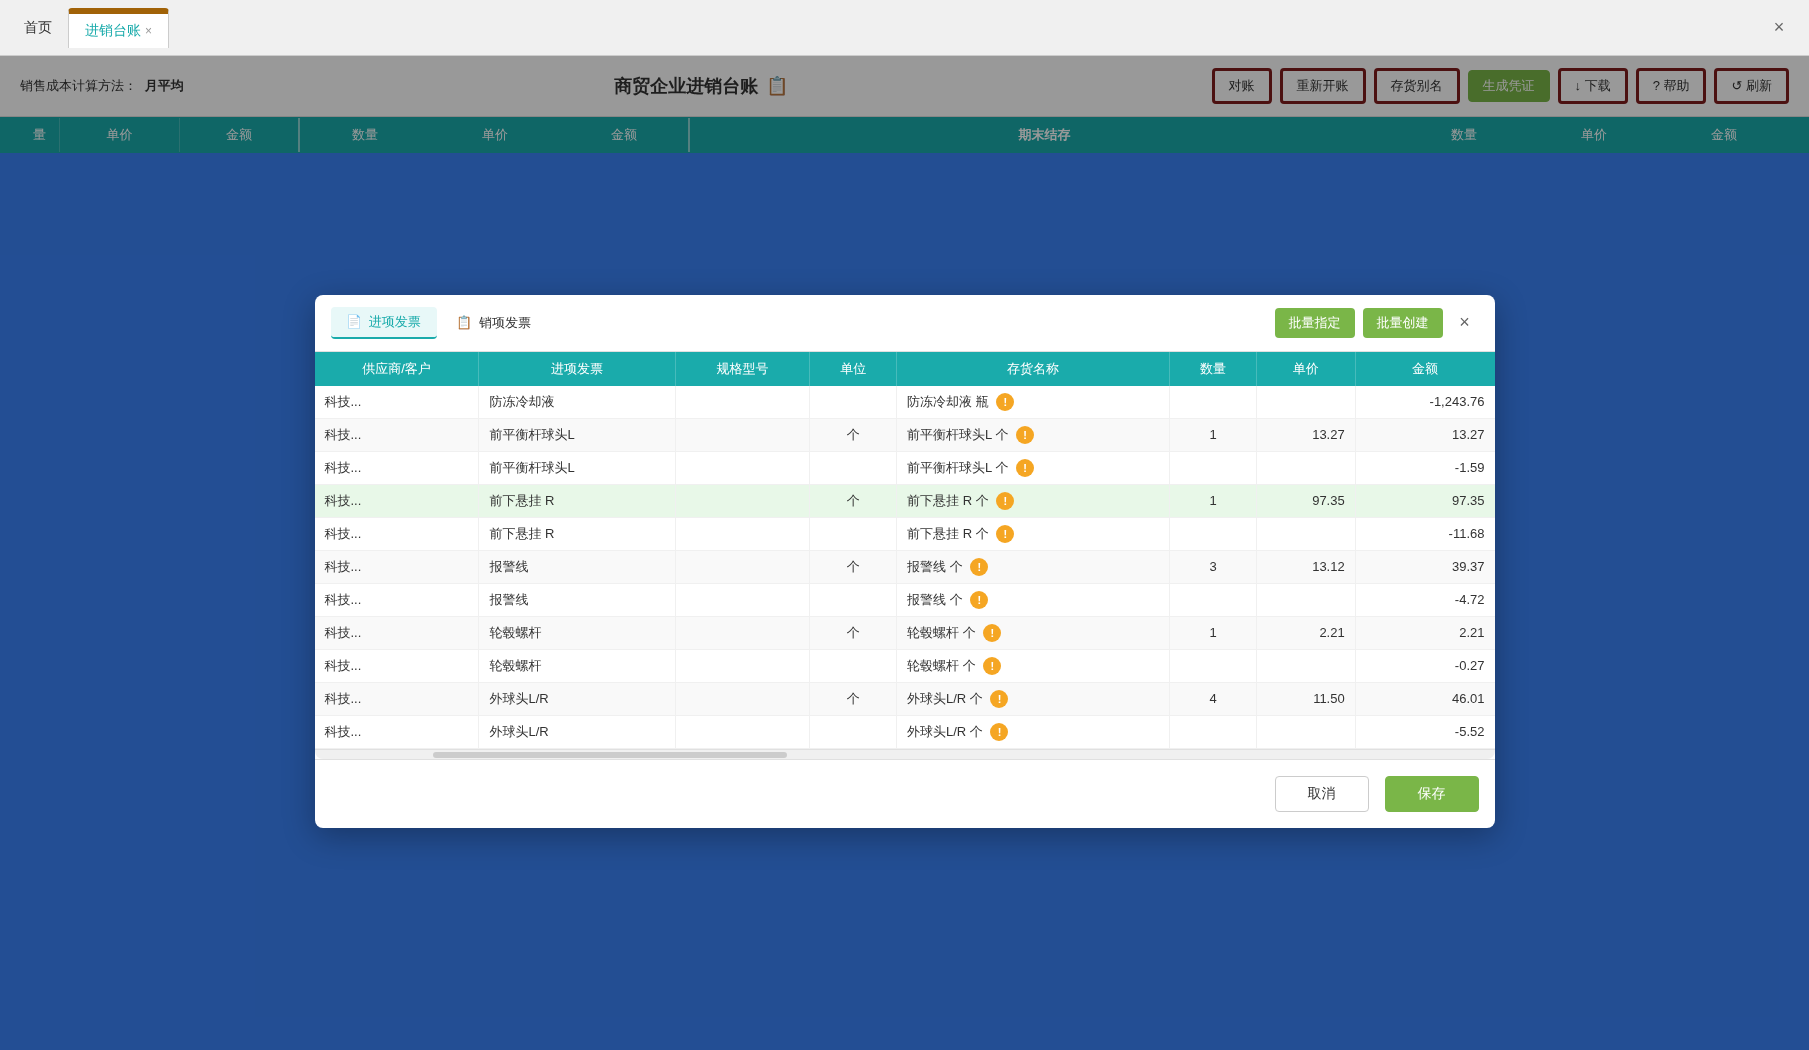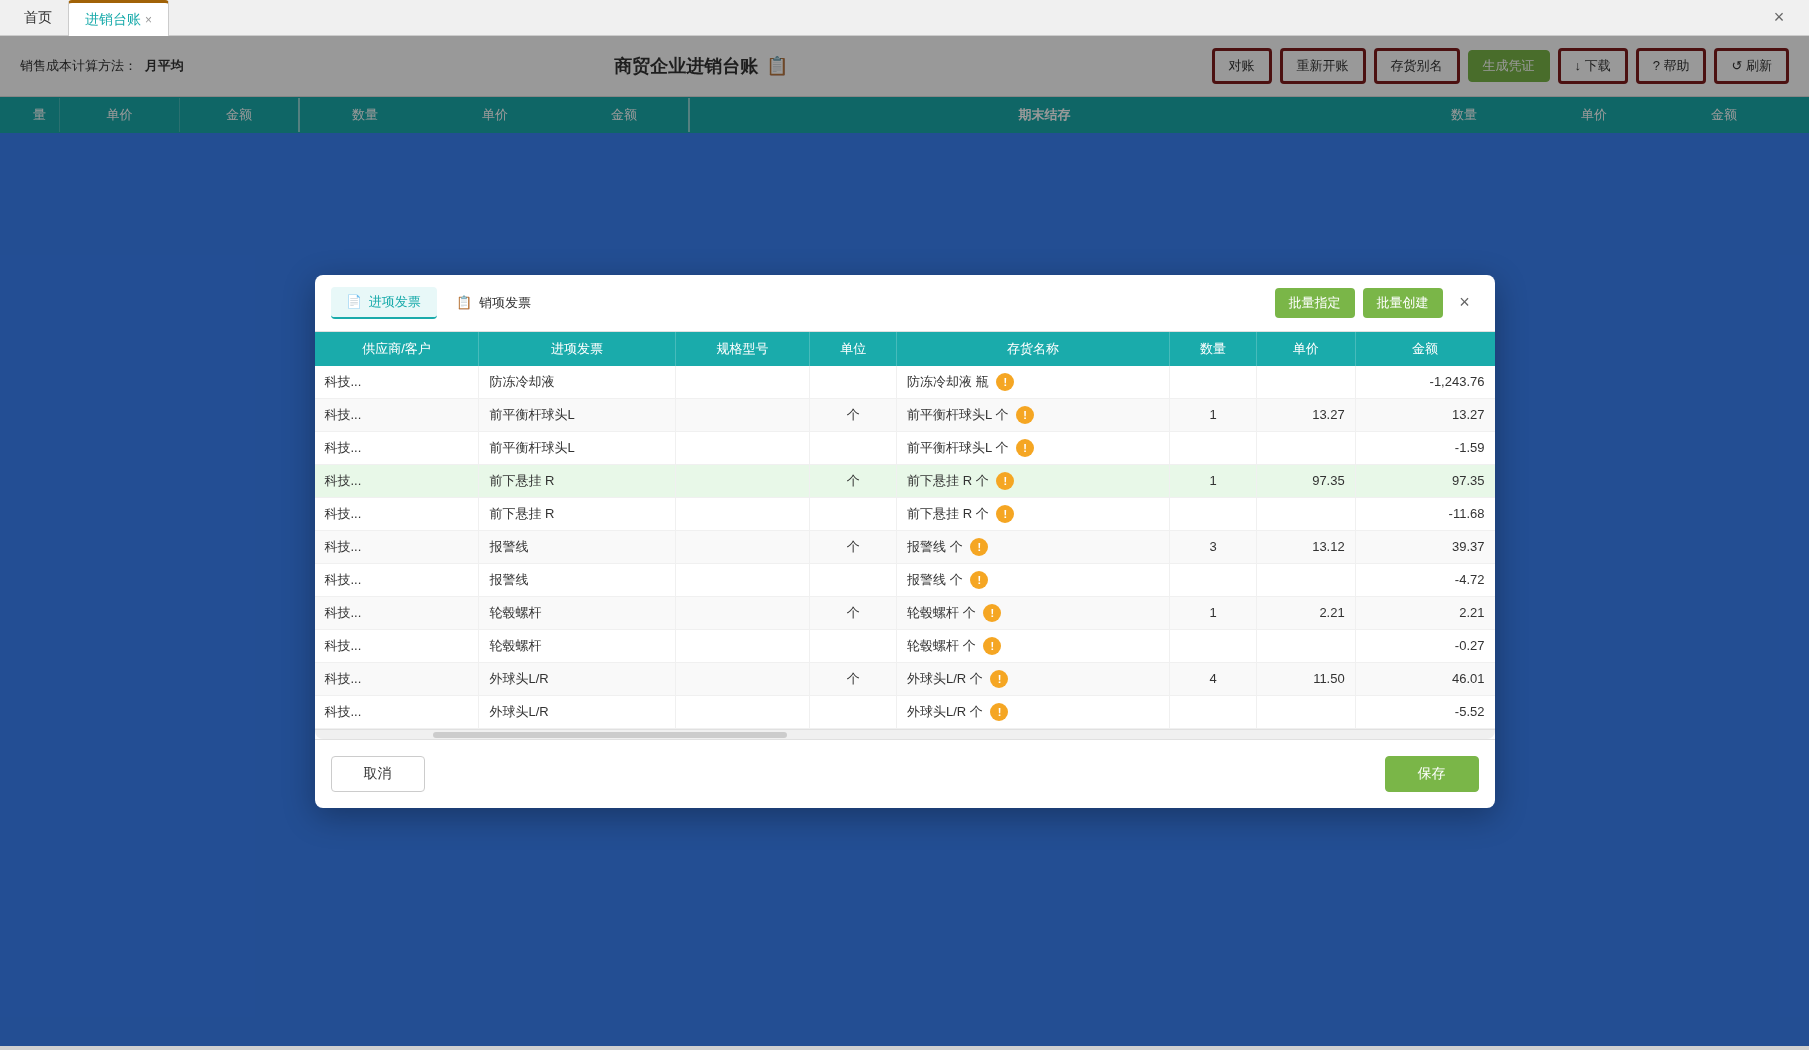--- a/index.html
+++ b/index.html
@@ -1,29 +1,29 @@
 <!DOCTYPE html>
 <html><head>
   <meta charset="utf-8">
   <style>
     * { box-sizing: border-box; margin: 0; padding: 0; }
     body { font-family: "Microsoft YaHei", "PingFang SC", sans-serif; font-size: 13px; background: #d0d0d0; width: 1809px; height: 1050px; overflow: hidden; }
 
     
     .tab-bar {
       display: flex; align-items: center; background: #f0f0f0;
-      height: 36px; border-bottom: 1px solid #ccc; padding: 0 8px;
+      height: 56px; border-bottom: 1px solid #ccc; padding: 0 8px;
       position: relative;
     }
     .tab-item {
       padding: 8px 16px; cursor: pointer; font-size: 14px; color: #333;
       display: flex; align-items: center; gap: 4px;
     }
     .tab-item.active {
-      background: #fff; border-top: 3px solid #a16207; border-left: 1px solid #ccc;
+      background: #fff; border-top: 6px solid #a16207; border-left: 1px solid #ccc;
       border-right: 1px solid #ccc; margin-bottom: -1px; color: #1aabab;
       border-radius: 4px 4px 0 0;
     }
     .tab-close { cursor: pointer; color: #999; font-size: 12px; }
     .top-close-btn {
       position: absolute; right: 16px; top: 50%; transform: translateY(-50%);
       width: 28px; height: 28px; display: flex; align-items: center; justify-content: center;
       cursor: pointer; font-size: 18px; color: #666;
     }
 
@@ -147,21 +147,21 @@
       height: 10px; background: #f0f0f0; border-top: 1px solid #e0e0e0;
       position: relative; border-radius: 0 0 8px 8px;
     }
     .dialog-scrollbar-thumb {
       position: absolute; left: 10%; top: 2px; width: 30%; height: 6px;
       background: #ccc; border-radius: 3px;
     }
 
     
     .dialog-footer {
-      display: flex; justify-content: space-between; gap: 16px;
+      display: flex; justify-content: flex-end; gap: 16px;
       padding: 16px; border-top: 1px solid #e0e0e0;
     }
     .footer-btn {
       padding: 8px 32px; border-radius: 4px; cursor: pointer; font-size: 14px;
       border: 1px solid #ccc;
     }
     .footer-btn.cancel { background: #fff; color: #333; }
     .footer-btn.save { background: #7ab648; color: #fff; border-color: #7ab648; }
   </style>
 </head>

